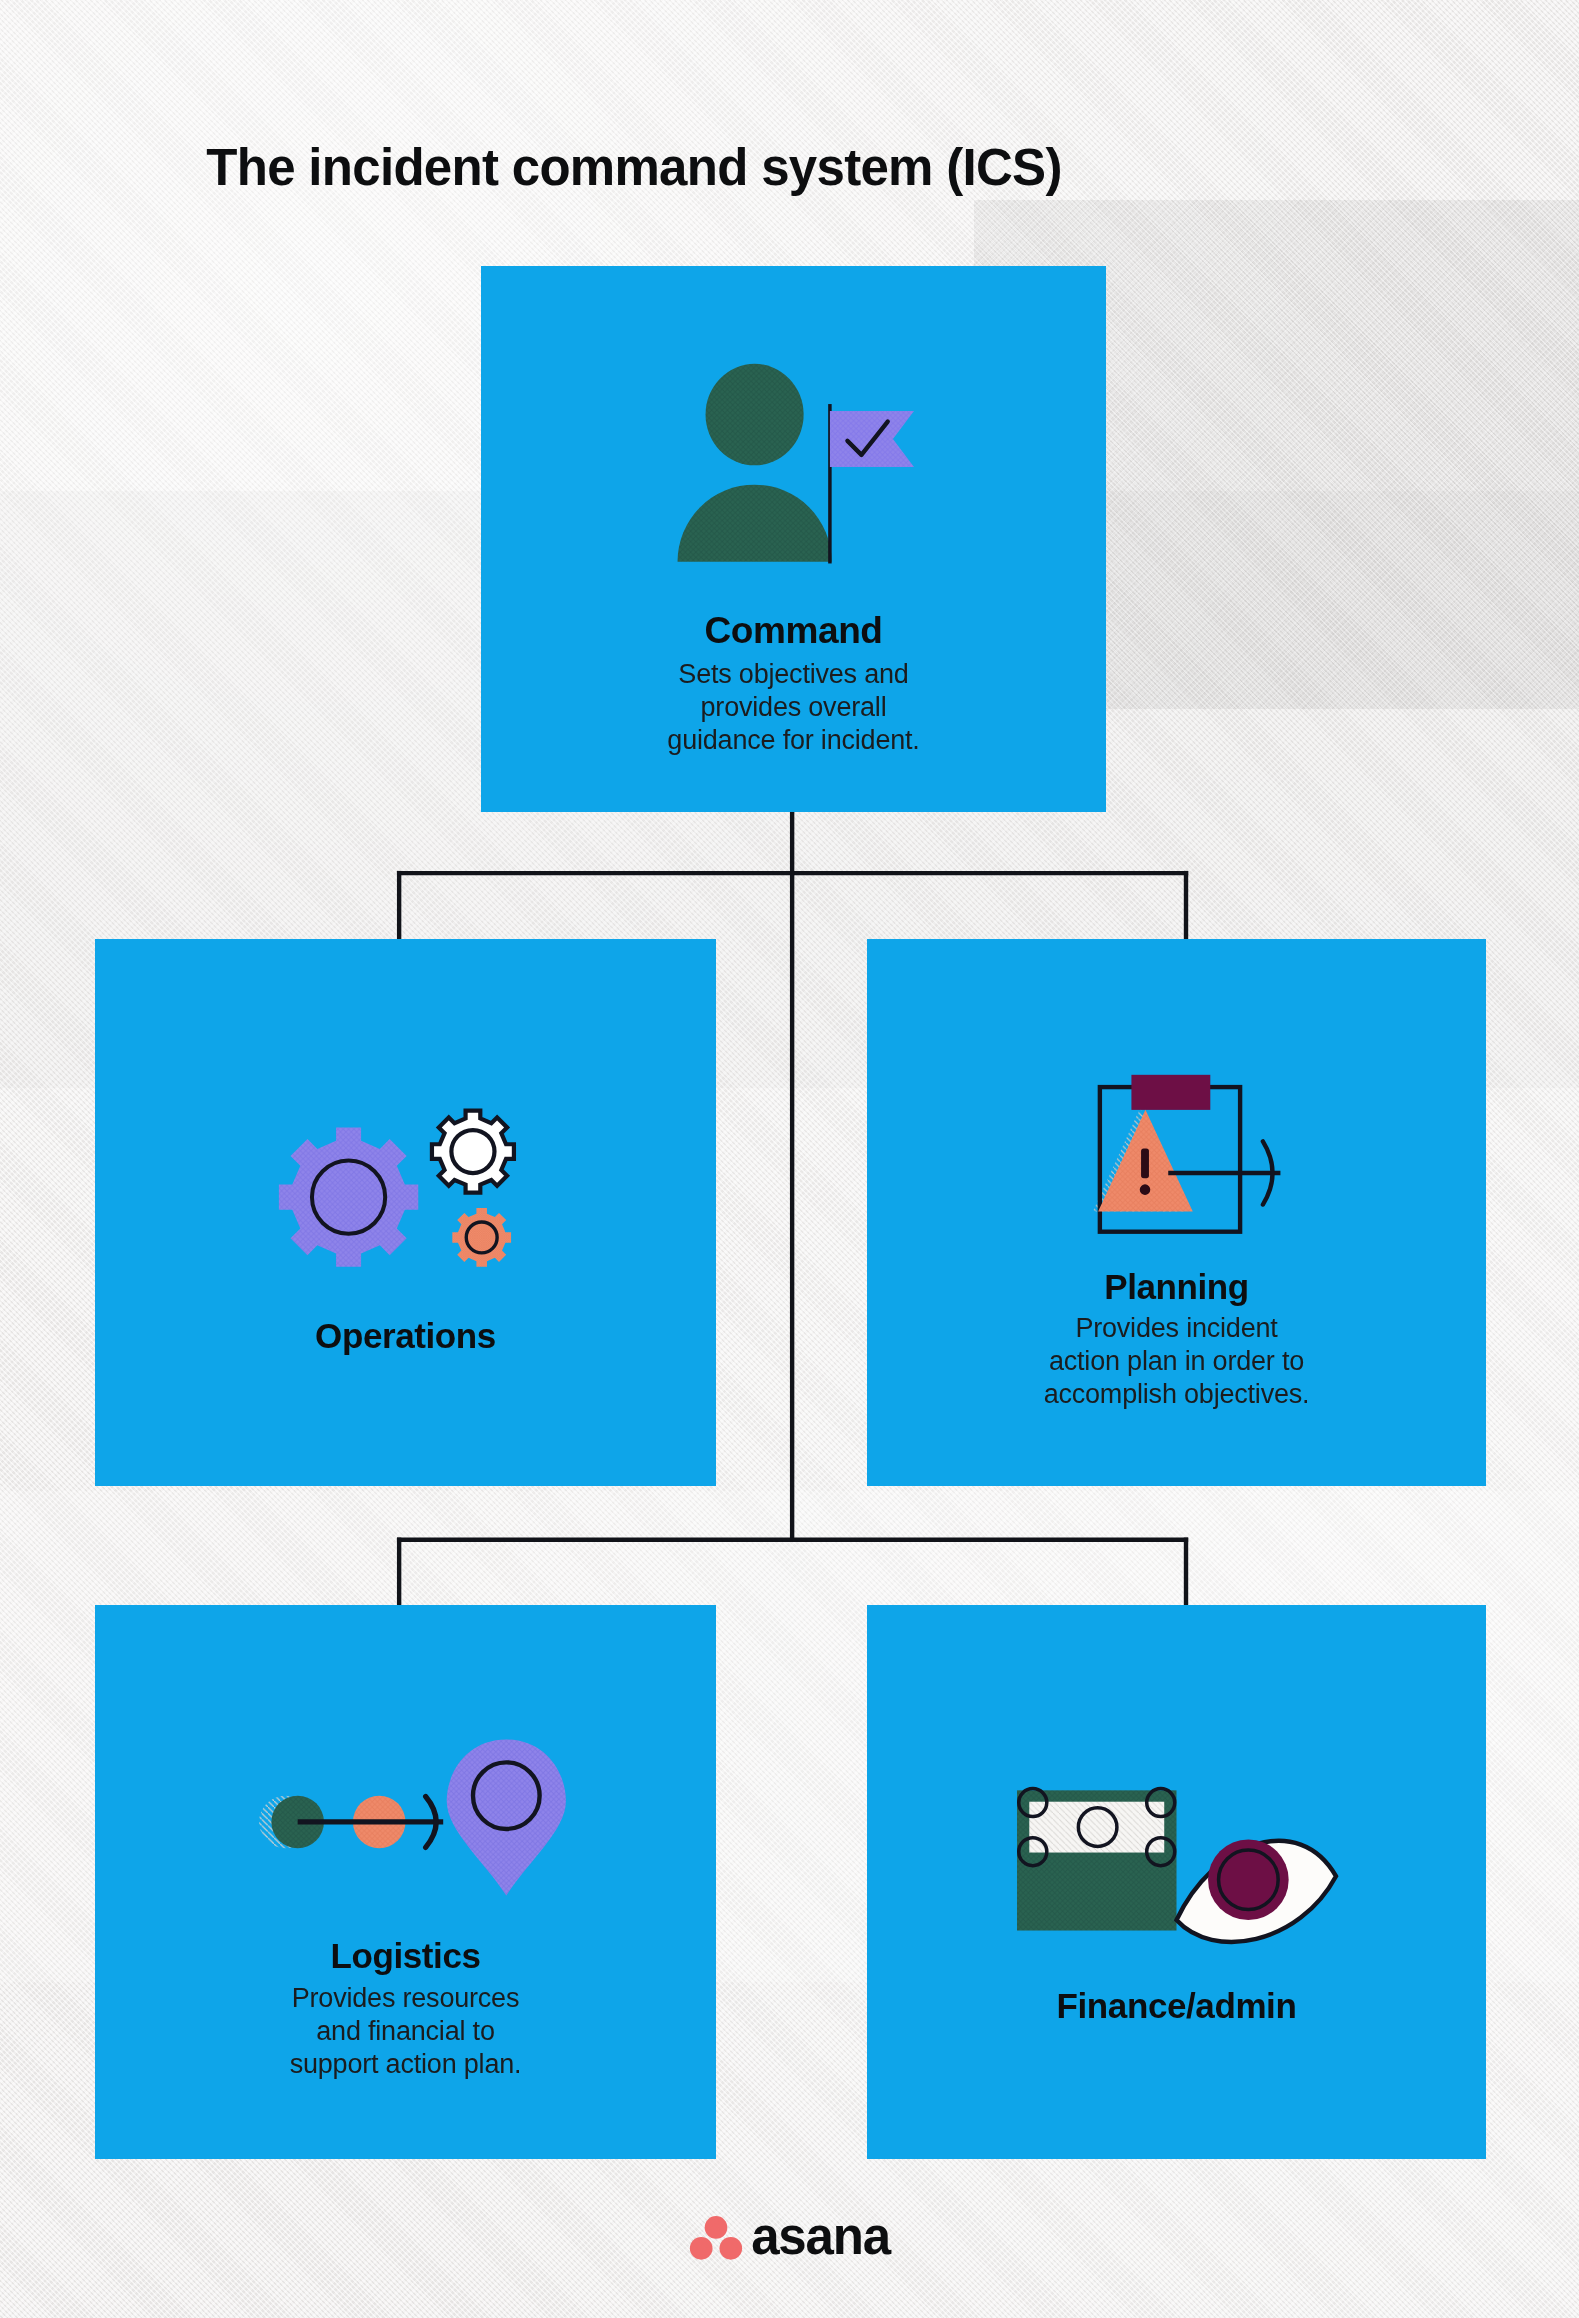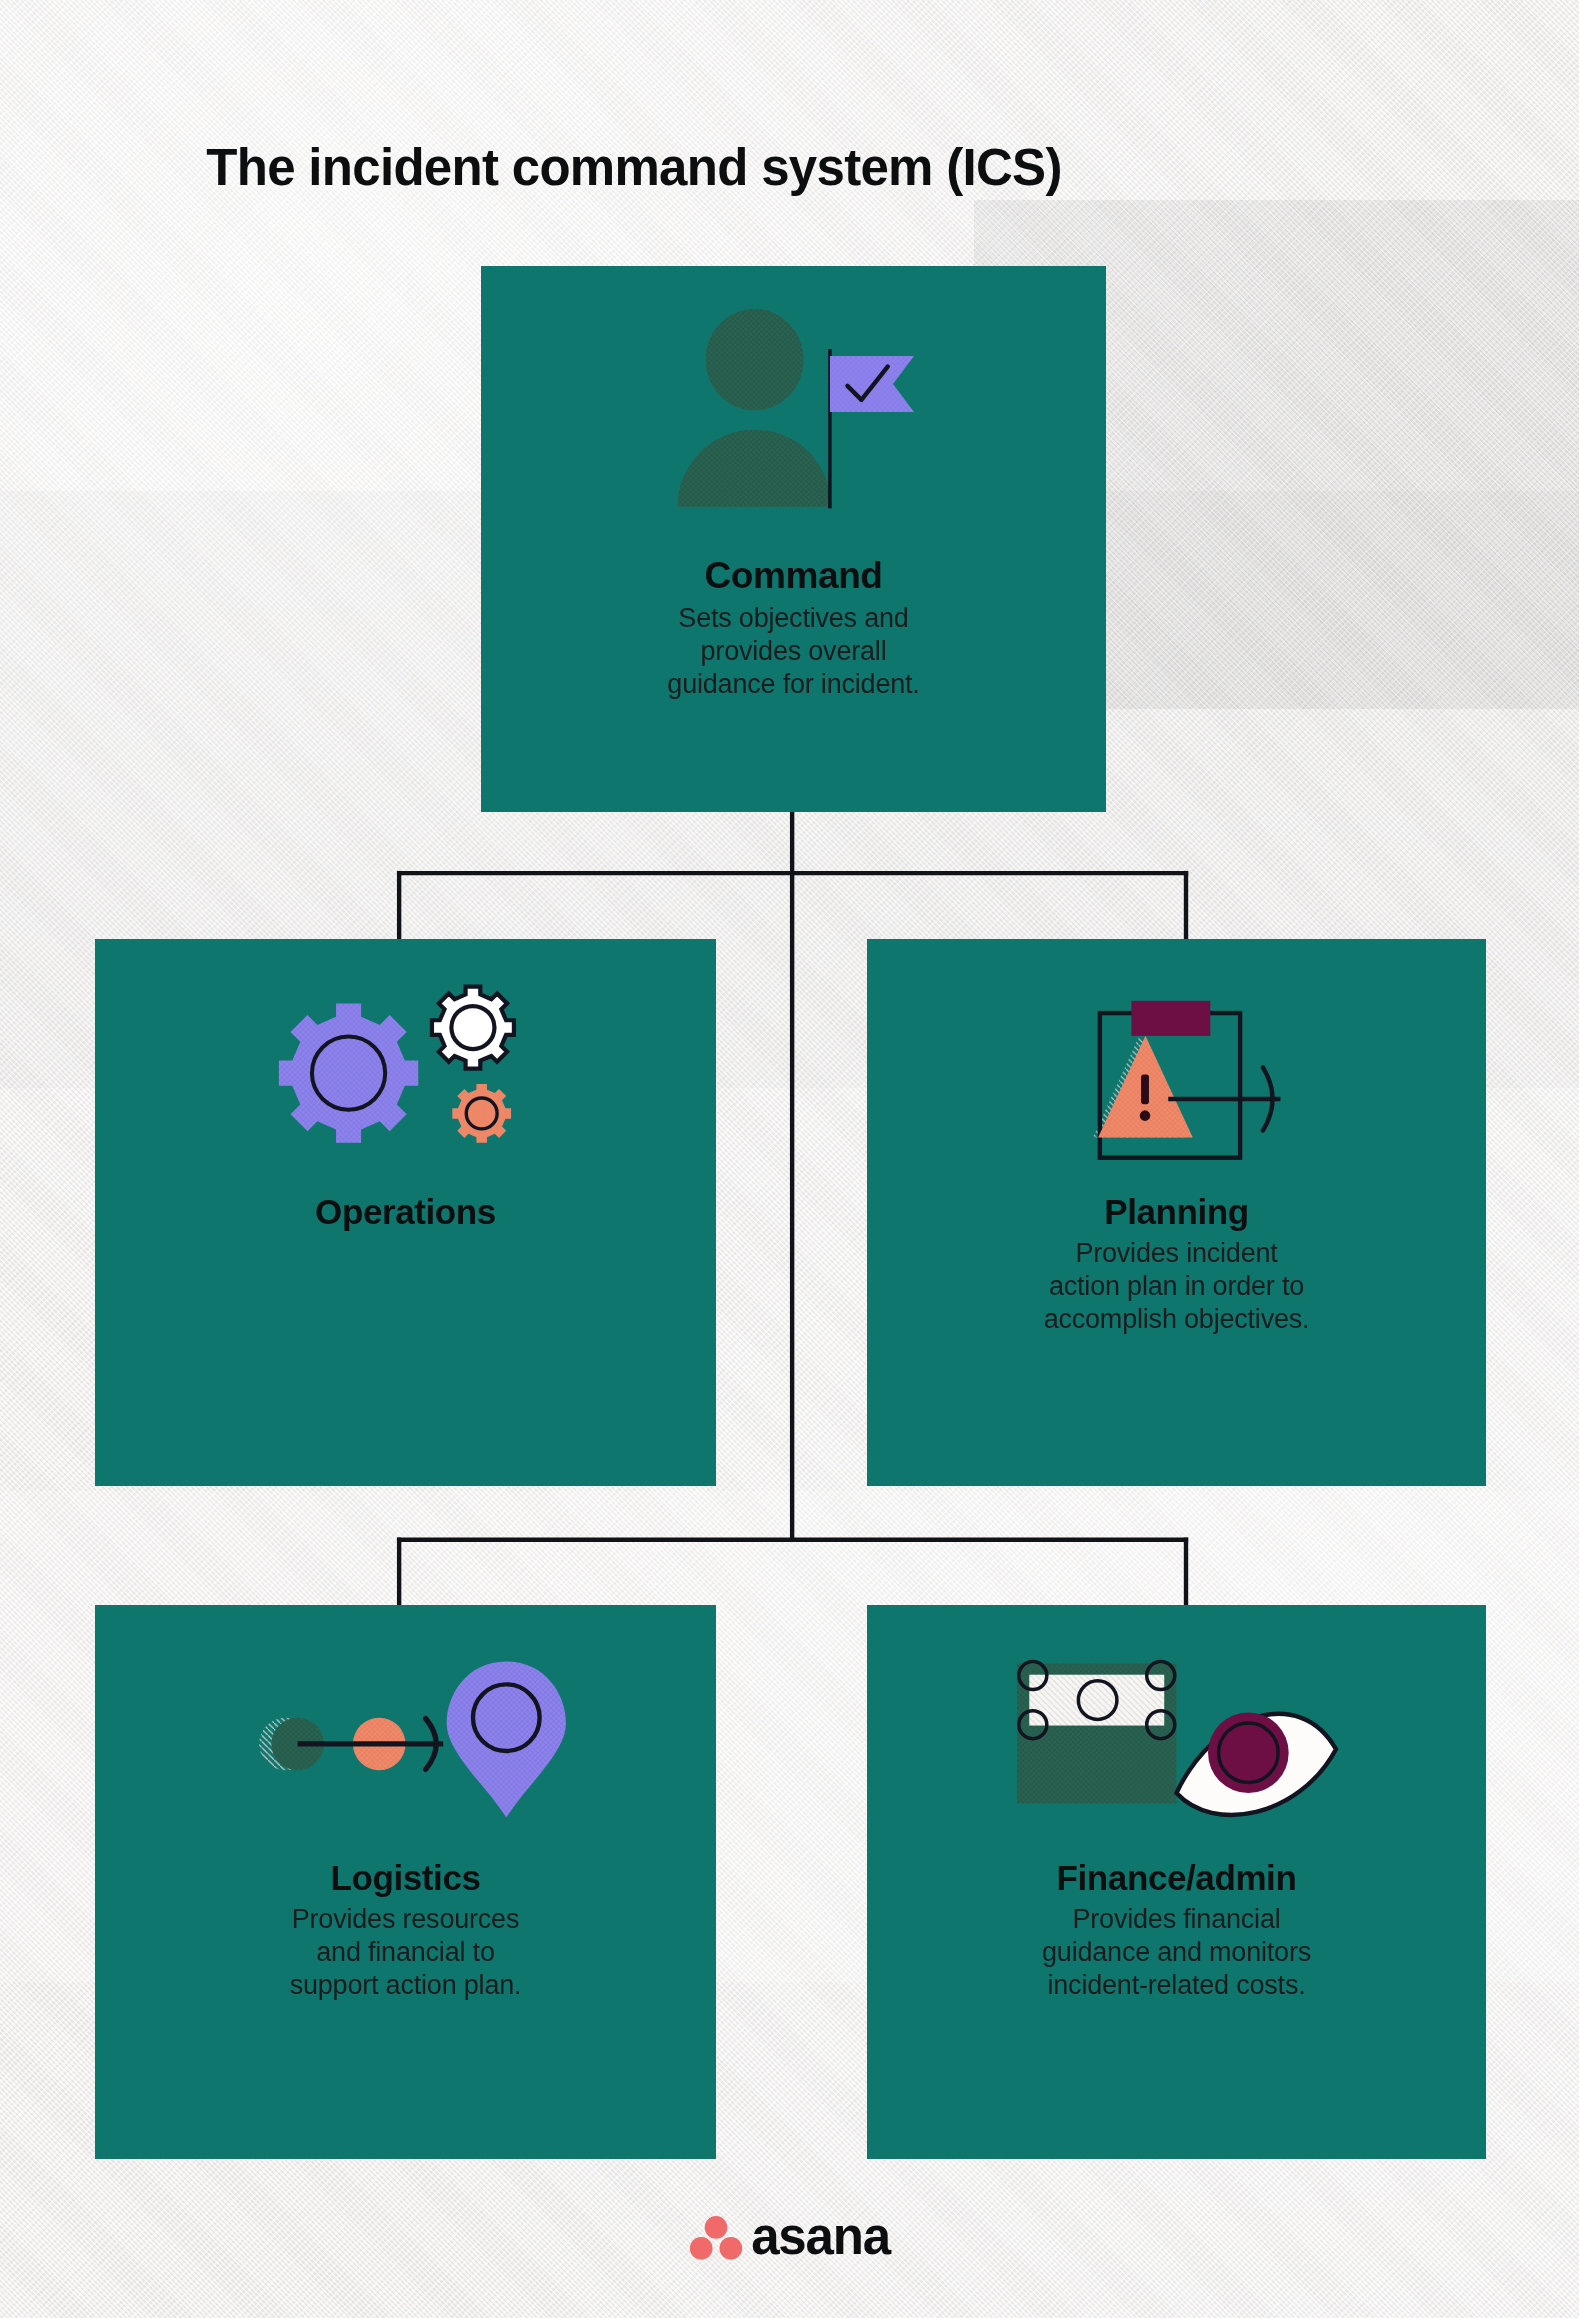--- a/index.html
+++ b/index.html
@@ -67,26 +67,27 @@
     position: absolute;
     left: 0; top: 0;
     width: 1579px; height: 2319px;
     z-index: 3;
     pointer-events: none;
   }
 
   
   .card {
     position: absolute;
-    background: #0f766e;
+    background: #0ea5e9;
     z-index: 4;
     box-sizing: border-box;
     display: flex;
     flex-direction: column;
     align-items: center;
+    justify-content: center;
   }
   #card-command  { left: 481px;  top: 266px;  width: 625px; height: 546px; }
   #card-operations { left: 95px;  top: 939px; width: 621px; height: 547px; }
   #card-planning   { left: 867px;  top: 939px; width: 619px; height: 547px; }
   #card-logistics  { left: 95px;  top: 1605px; width: 621px; height: 554px; }
   #card-finance    { left: 867px;  top: 1605px; width: 619px; height: 554px; }
 
   .card-icon {
     display: flex;
     align-items: center;
@@ -343,23 +344,20 @@
       <circle cx="172" cy="100" r="16" fill="none" stroke="#121420" stroke-width="4"></circle>
       <rect x="22" y="43" width="154" height="58" fill="none" stroke="none"></rect>
 
       <path d="M 190 178 C 232 88 330 54 372 128 C 330 206 232 224 190 178 Z" fill="#fdfcfa" stroke="#121420" stroke-width="5"></path>
 
       <circle cx="272" cy="132" r="46" fill="#6d0f45"></circle>
       <circle cx="272" cy="132" r="34" fill="none" stroke="#121420" stroke-width="4"></circle>
     </svg>
   </div>
   <div class="card-title">Finance/admin</div>
-  <div class="card-desc">Provides financial
-guidance and monitors
-incident-related costs.</div>
 </div>
 
 <div id="footer-logo">
   <span style="display:inline-block;line-height:0;">
     <svg width="54" height="46" viewBox="0 0 62 52" aria-hidden="true">
       <circle cx="31" cy="15" r="13" fill="#f06a6a"></circle>
       <circle cx="14" cy="39" r="13" fill="#f06a6a"></circle>
       <circle cx="48" cy="39" r="13" fill="#f06a6a"></circle>
     </svg>
   </span>

